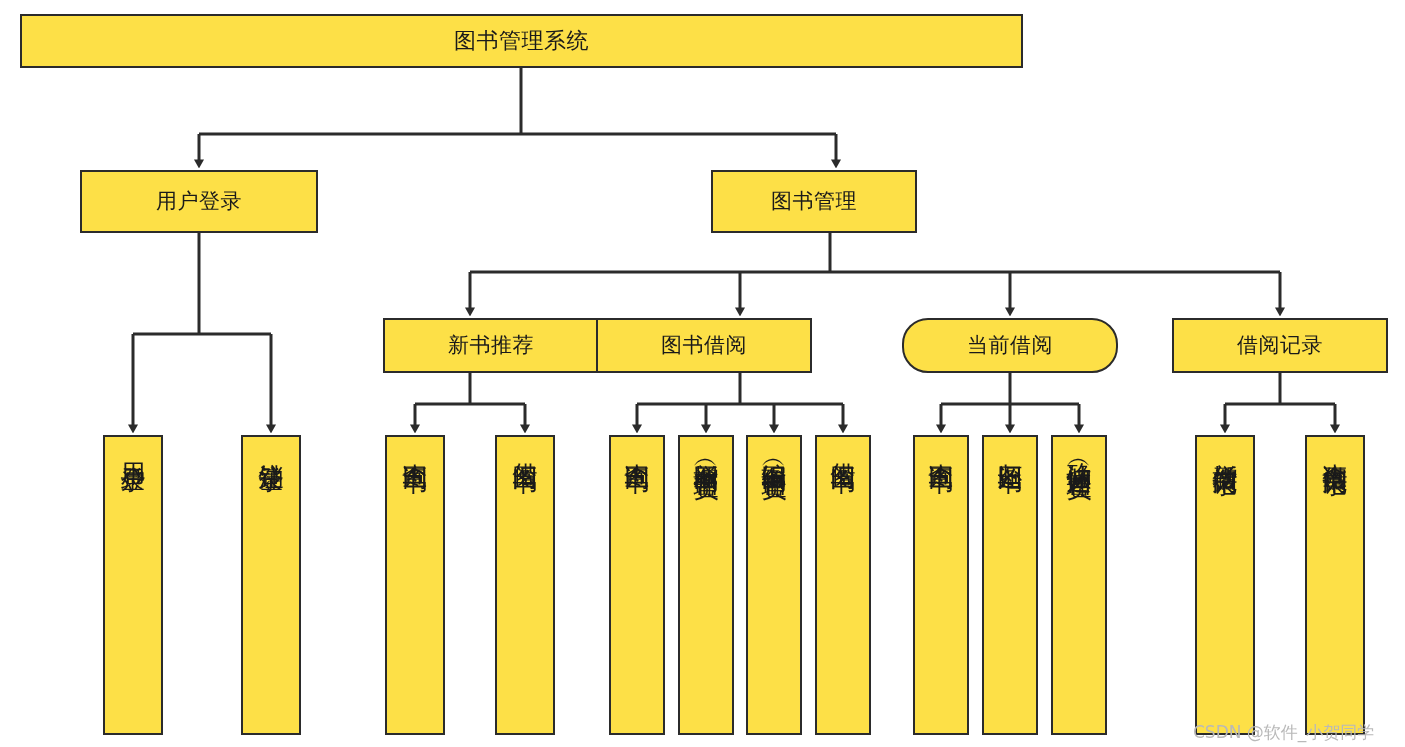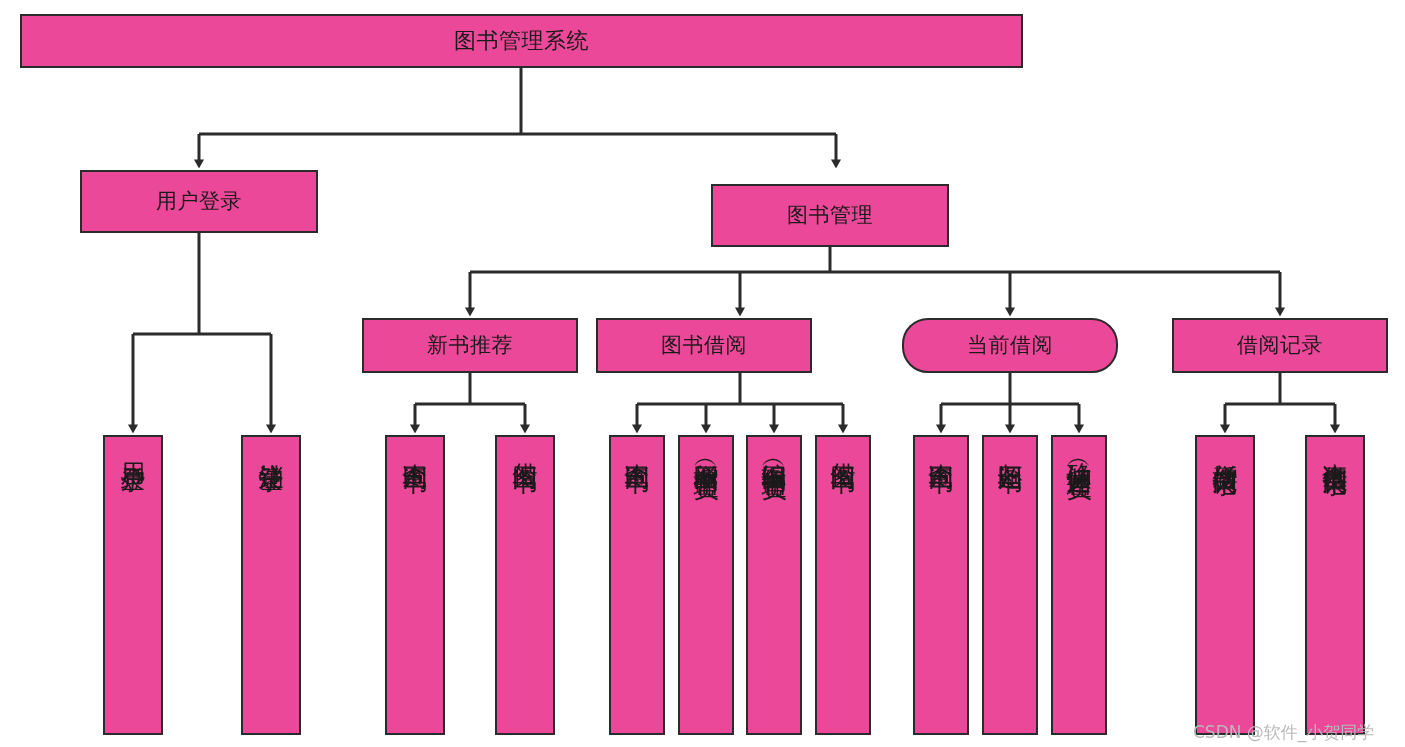--- a/index.html
+++ b/index.html
@@ -12,21 +12,21 @@
     position:relative;
   }
   #canvas{position:absolute;left:0;top:0;width:1405px;height:747px;}
 
   
   #wires{position:absolute;left:0;top:0;width:1405px;height:747px;}
 
   .node{
     position:absolute;
     box-sizing:border-box;
-    background:#ec4899;
+    background:#fde047;
     border:2px solid #2b2b2b;
     display:flex;
     align-items:center;
     justify-content:center;
     z-index:2;
   }
   .node .label{
     color:#1a1a1a;
     line-height:1.15;
     white-space:nowrap;
@@ -118,25 +118,25 @@
     </g>
   </svg>
 
   <div class="node h root" style="left:20px;top:14px;width:1003px;height:54px;">
     <span class="label">图书管理系统</span>
   </div>
 
   <div class="node h" style="left:80px;top:170px;width:238px;height:63px;">
     <span class="label">用户登录</span>
   </div>
-  <div class="node h" style="left:711px;top:184px;width:238px;height:63px;">
+  <div class="node h" style="left:711px;top:170px;width:206px;height:63px;">
     <span class="label">图书管理</span>
   </div>
 
-  <div class="node h" style="left:362px;top:318px;width:216px;height:55px;">
+  <div class="node h" style="left:383px;top:318px;width:216px;height:55px;">
     <span class="label">新书推荐</span>
   </div>
   <div class="node h" style="left:596px;top:318px;width:216px;height:55px;">
     <span class="label">图书借阅</span>
   </div>
   <div class="node h" style="left:902px;top:318px;width:216px;height:55px;border-radius:26px;">
     <span class="label">当前借阅</span>
   </div>
   <div class="node h" style="left:1172px;top:318px;width:216px;height:55px;">
     <span class="label">借阅记录</span>

